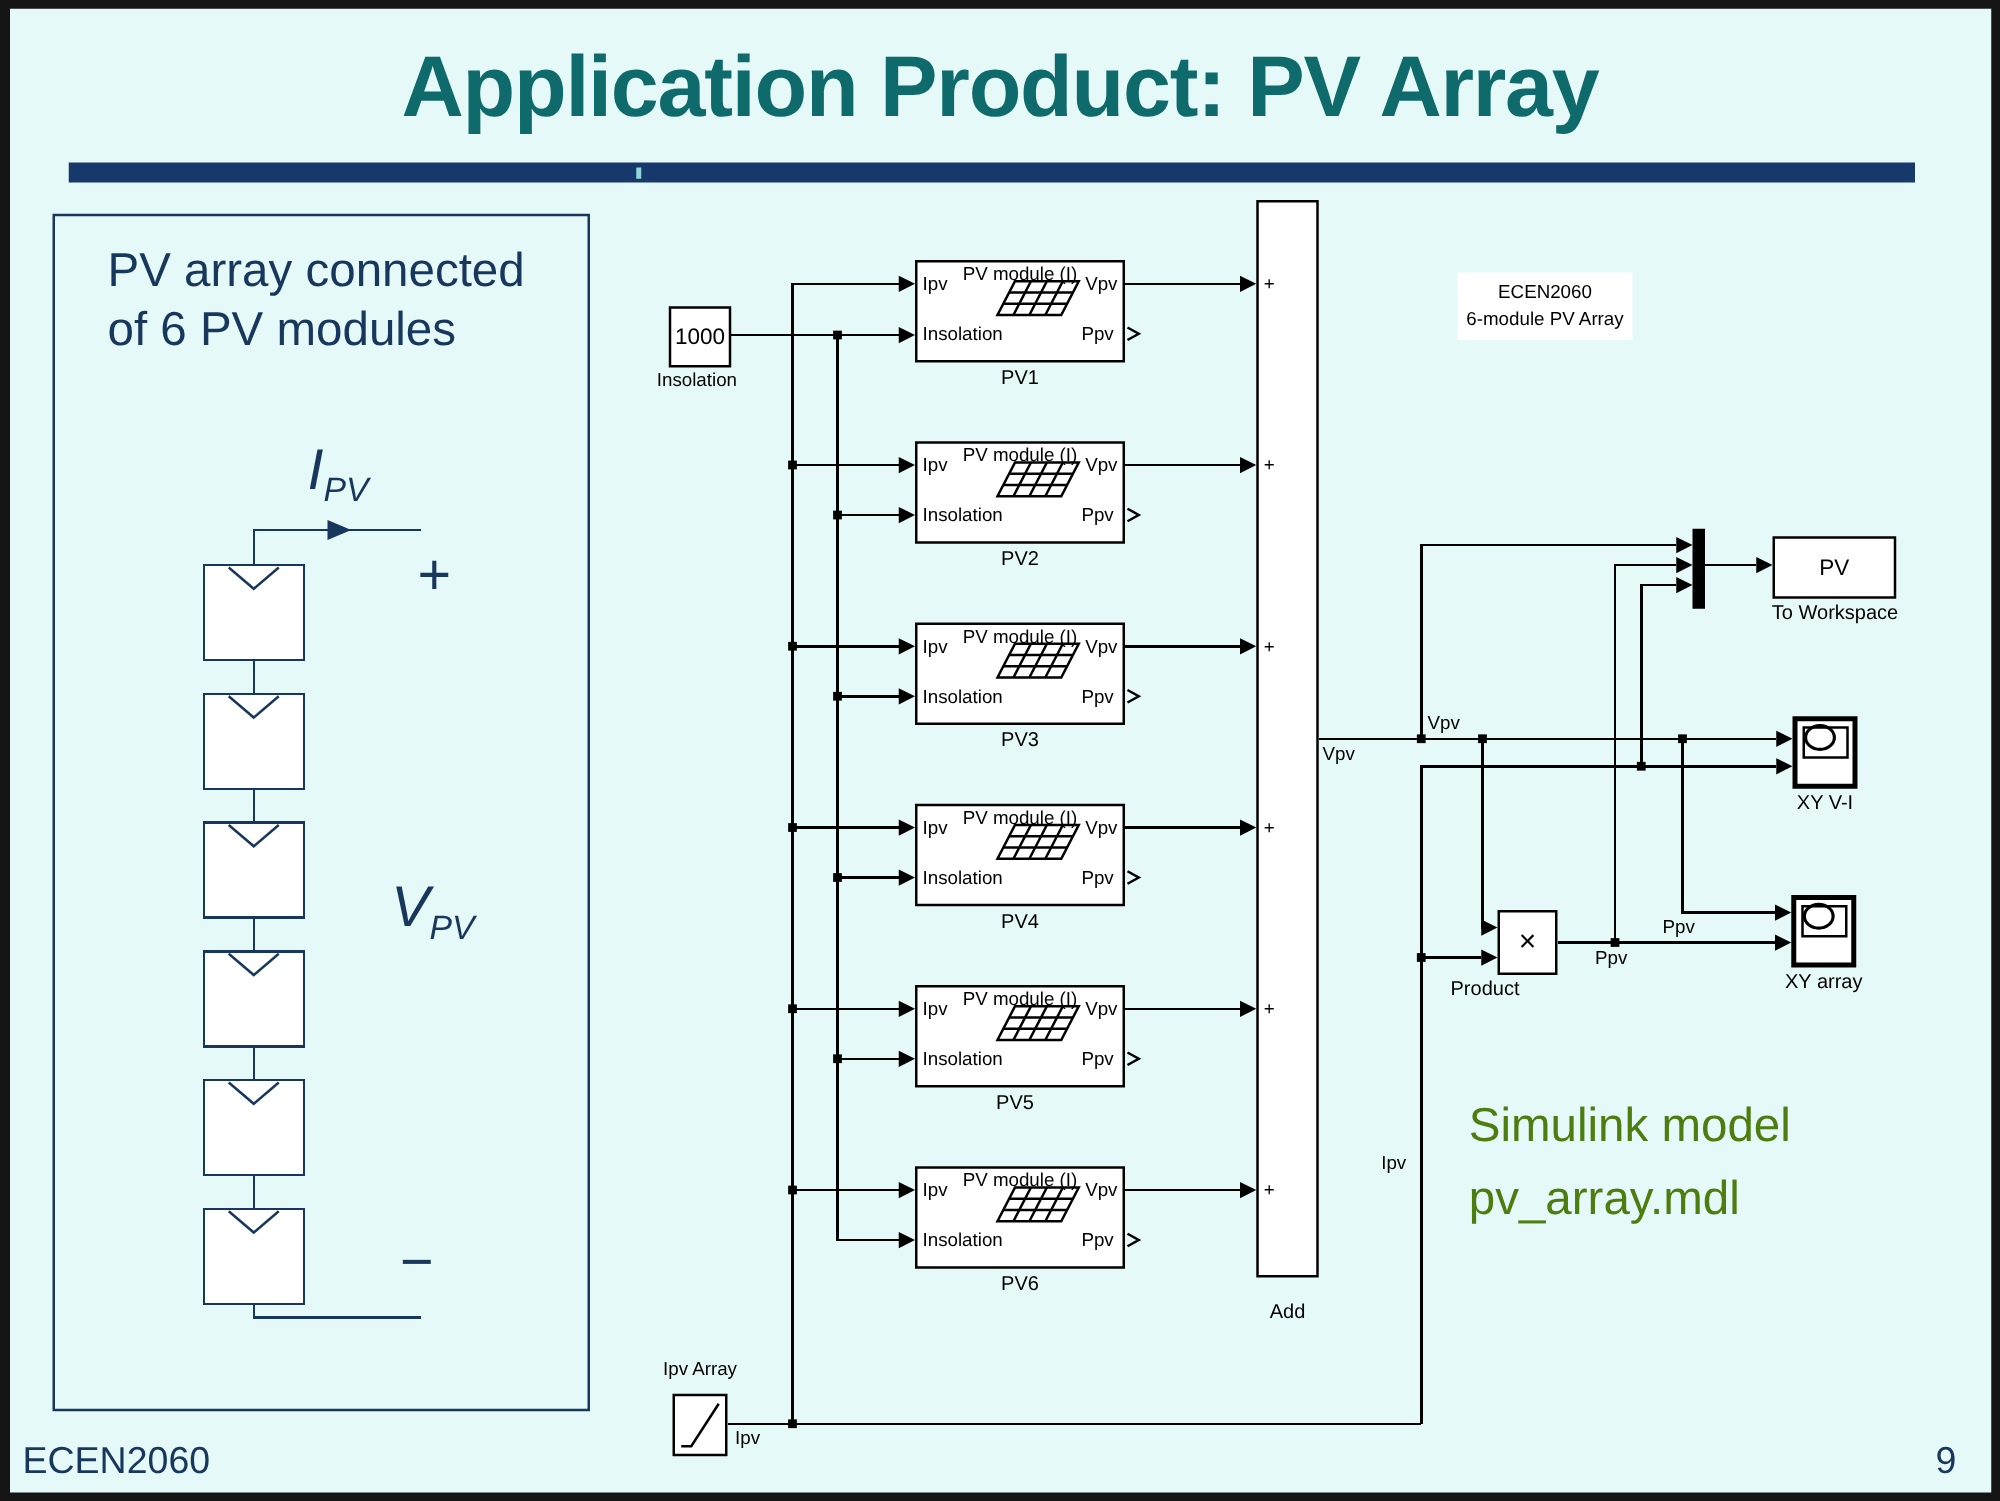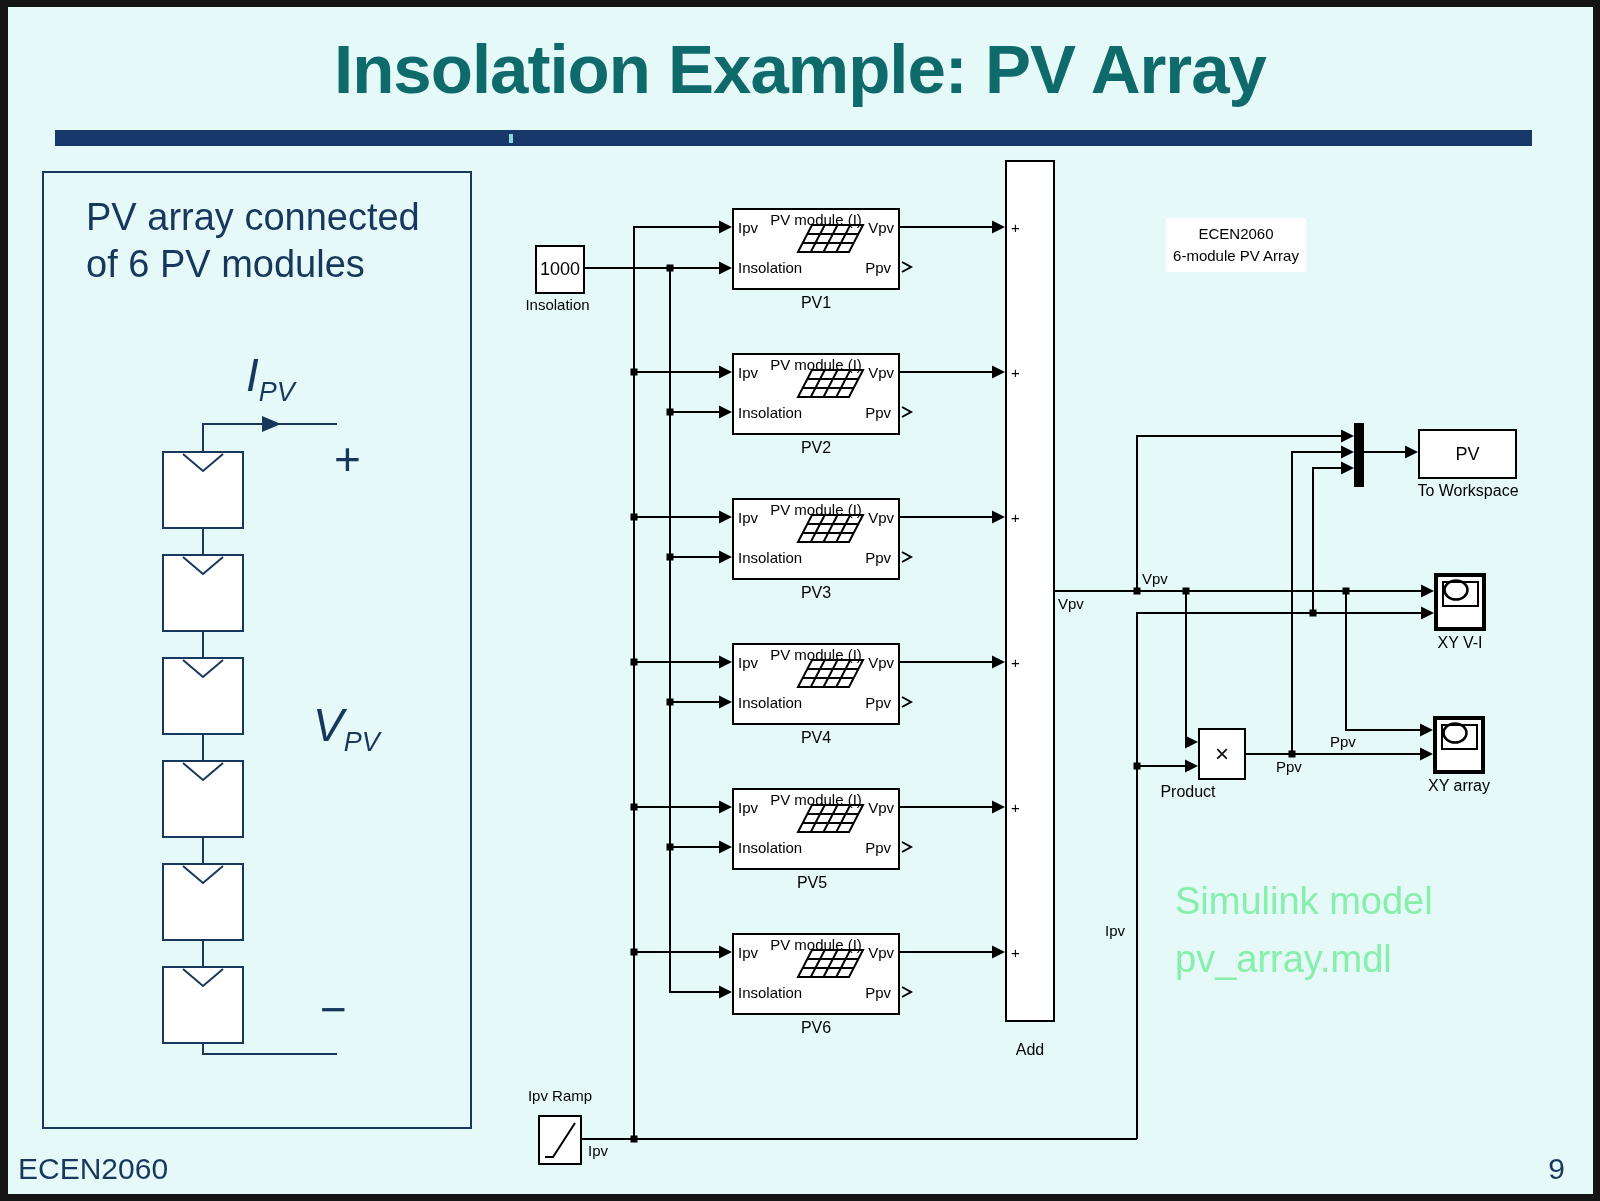--- a/index.html
+++ b/index.html
@@ -37,49 +37,49 @@
   #product-block{left:1198px;top:728px;width:48px;height:52px;font-size:24px;
                  display:flex;align-items:center;justify-content:center;}
   #mux-block{left:1354px;top:423px;width:10px;height:64px;background:#000;}
   #workspace-block{left:1418px;top:429px;width:99px;height:50px;font-size:18px;
                    display:flex;align-items:center;justify-content:center;}
   .scope{position:absolute;width:52px;height:58px;background:#fff;border:4px solid #000;box-sizing:border-box;}
   .scope-screen{position:absolute;left:4px;top:4px;width:33px;height:22px;background:#fff;border:2px solid #000;}
   #annotation{left:1166px;top:218px;width:140px;background:#fff;color:#000;
               font-size:15px;text-align:center;padding:5px 0;line-height:22px;}
   .siglabel{position:absolute;color:#000;font-size:15px;}
-  #model-caption-1,#model-caption-2{color:#86efac;font-size:38px;left:1175px;}
+  #model-caption-1,#model-caption-2{color:#4d7c0f;font-size:38px;left:1175px;}
   svg{position:absolute;left:0;top:0;pointer-events:none;}
 </style>
 </head>
 <body>
 
 <div id="viewport">
   <div id="slide"></div>
 
-  <div class="abs" id="page-title">Insolation Example: PV Array</div>
+  <div class="abs" id="page-title">Application Product: PV Array</div>
   <div class="abs" id="divider"></div>
   <div class="abs" id="divider-dash"></div>
 
   <div class="abs" id="note-box"></div>
   <div class="abs" id="note-text">
     <div>PV array connected</div>
     <div>of 6 PV modules</div>
   </div>
   <div class="abs mathlabel" style="left:246px;top:348px;"><span>I</span><sub>PV</sub></div>
   <div class="abs mathlabel" style="left:313px;top:698px;"><span>V</span><sub>PV</sub></div>
   <div class="abs signline" style="left:334px;top:432px;">+</div>
   <div class="abs signline" style="left:320px;top:982px;">−</div>
 
   <div class="blk" id="const-block">
       <span>1000</span>
     </div>
   <div class="blk-label" style="left:505px;top:296px;width:105px;font-size:15px;">Insolation</div>
   <div class="blk" id="ramp-block"></div>
-  <div class="blk-label" style="left:518px;top:1087px;width:84px;font-size:15px;">Ipv Ramp</div>
+  <div class="blk-label" style="left:518px;top:1087px;width:84px;font-size:15px;">Ipv Array</div>
   <div class="siglabel" style="left:588px;top:1142px;">Ipv</div>
 
   <div class="blk pv" style="top:208px;">
     <span class="pv-title">PV module (I)</span>
     <span class="port in1">Ipv</span>
     <span class="port in2">Insolation</span>
     <span class="port out1">Vpv</span>
     <span class="port out2">Ppv</span>
   </div>
   <div class="blk-label" style="left:732px;top:294px;width:168px;">PV1</div>

